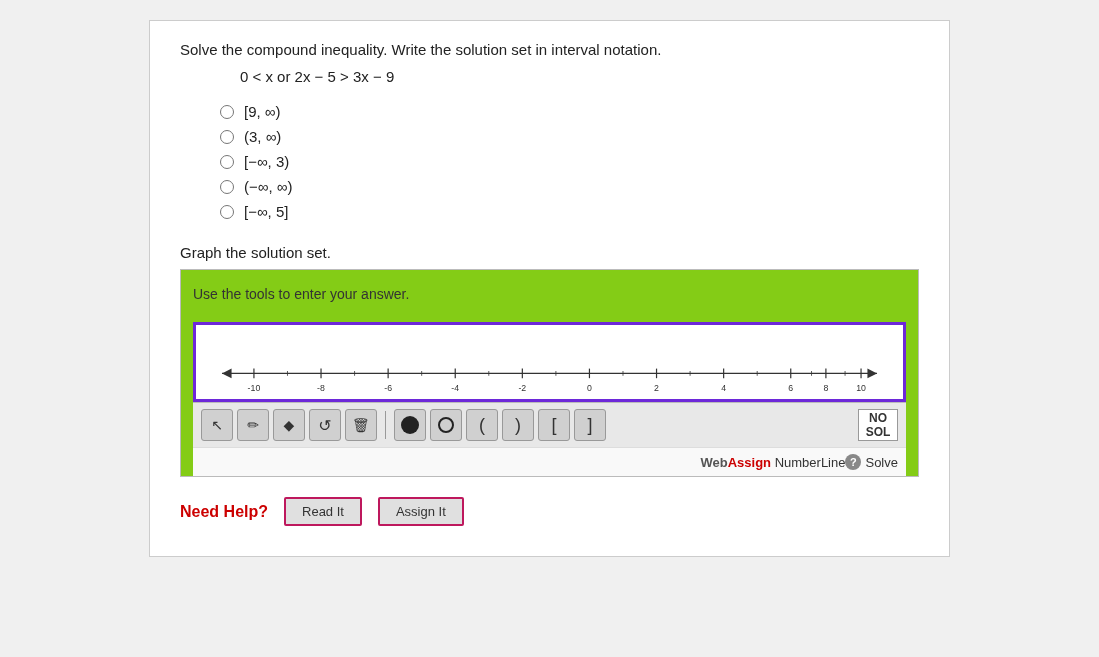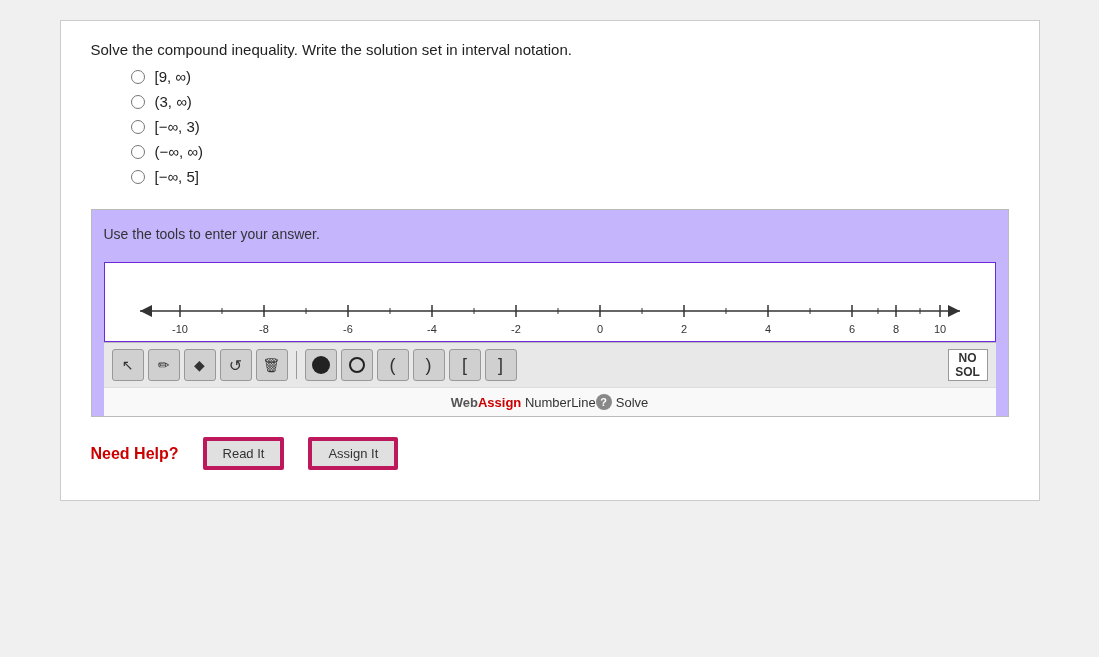--- a/index.html
+++ b/index.html
@@ -8,21 +8,21 @@
       background: #f0f0f0;
       width: 1099px;
       min-height: 657px;
       display: flex;
       align-items: flex-start;
       justify-content: center;
       padding: 20px;
     }
     .page-container {
       background: #fff;
-      width: 980px;
+      width: 801px;
       padding: 20px 30px 30px 30px;
       border: 1px solid #ccc;
     }
     .problem-text {
       font-size: 15px;
       color: #222;
       margin-bottom: 10px;
     }
     .equation {
       font-size: 15px;
@@ -47,32 +47,32 @@
       width: 14px;
       height: 14px;
     }
     .graph-label {
       font-size: 15px;
       color: #222;
       margin-bottom: 8px;
     }
     .graph-container {
       border: 1px solid #bbb;
-      background: #c4b5fd;
+      background: #84cc16;
       padding: 12px 12px 0 12px;
     }
     .tools-instruction {
       font-size: 14px;
       color: #333;
       margin-bottom: 16px;
       padding: 4px 0;
     }
     .number-line-area {
       background: #fff;
-      border: 1px solid #6d28d9;
+      border: 3px solid #6d28d9;
       padding: 20px 10px 10px 10px;
       margin-bottom: 0;
       position: relative;
       height: 80px;
     }
     .number-line-svg {
       width: 100%;
       height: 60px;
     }
     .toolbar {
@@ -128,21 +128,21 @@
       cursor: pointer;
       line-height: 1.2;
       display: flex;
       align-items: center;
       justify-content: center;
       padding: 2px;
     }
     .graph-footer {
       display: flex;
       align-items: center;
-      justify-content: center;
+      justify-content: flex-end;
       padding: 6px 8px;
       background: #f9f9f9;
       border-top: 1px solid #ddd;
     }
     .webassign-label {
       font-size: 13px;
       color: #333;
     }
     .webassign-label span.web {
       color: #555;
@@ -168,32 +168,32 @@
       color: #fff;
       font-size: 11px;
       display: flex;
       align-items: center;
       justify-content: center;
       font-weight: bold;
     }
     .need-help-section {
       display: flex;
       align-items: center;
-      gap: 24px;
+      gap: 16px;
       margin-top: 20px;
     }
     .need-help-label {
       font-size: 16px;
       font-weight: bold;
       color: #c00;
     }
     .action-btn {
       padding: 5px 16px;
       font-size: 13px;
-      border: 4px solid #be185d;
+      border: 2px solid #be185d;
       background: #e0e0e0;
       cursor: pointer;
       border-radius: 2px;
       color: #333;
       text-align: right;
     }
     
     .bracket-sym {
       font-size: 18px;
       font-weight: normal;
@@ -201,20 +201,23 @@
       line-height: 1;
     }
   </style>
 </head>
 <body>
 
 <div class="page-container">
 
   <div class="problem-text">Solve the compound inequality. Write the solution set in interval notation.</div>
 
+  <div class="equation">
+    <span>0 &lt; x or 2x − 5 &gt; 3x − 9</span>
+  </div>
 
   <ul class="options-list">
     <li>
       <input type="radio" name="answer" style="">
       <span>[9, ∞)</span>
     </li>
     <li>
       <input type="radio" name="answer" style="">
       <span>(3, ∞)</span>
     </li>
@@ -225,20 +228,21 @@
     <li>
       <input type="radio" name="answer" style="">
       <span>(−∞, ∞)</span>
     </li>
     <li>
       <input type="radio" name="answer" style="">
       <span>[−∞, 5]</span>
     </li>
   </ul>
 
+  <div class="graph-label">Graph the solution set.</div>
 
   <div class="graph-container">
 
     <div class="tools-instruction">Use the tools to enter your answer.</div>
 
     <div class="number-line-area">
       <svg class="number-line-svg" viewBox="0 0 860 60" preserveAspectRatio="xMidYMid meet">
 
         <line x1="20" y1="28" x2="840" y2="28" stroke="#333" stroke-width="1.5"></line>
 

